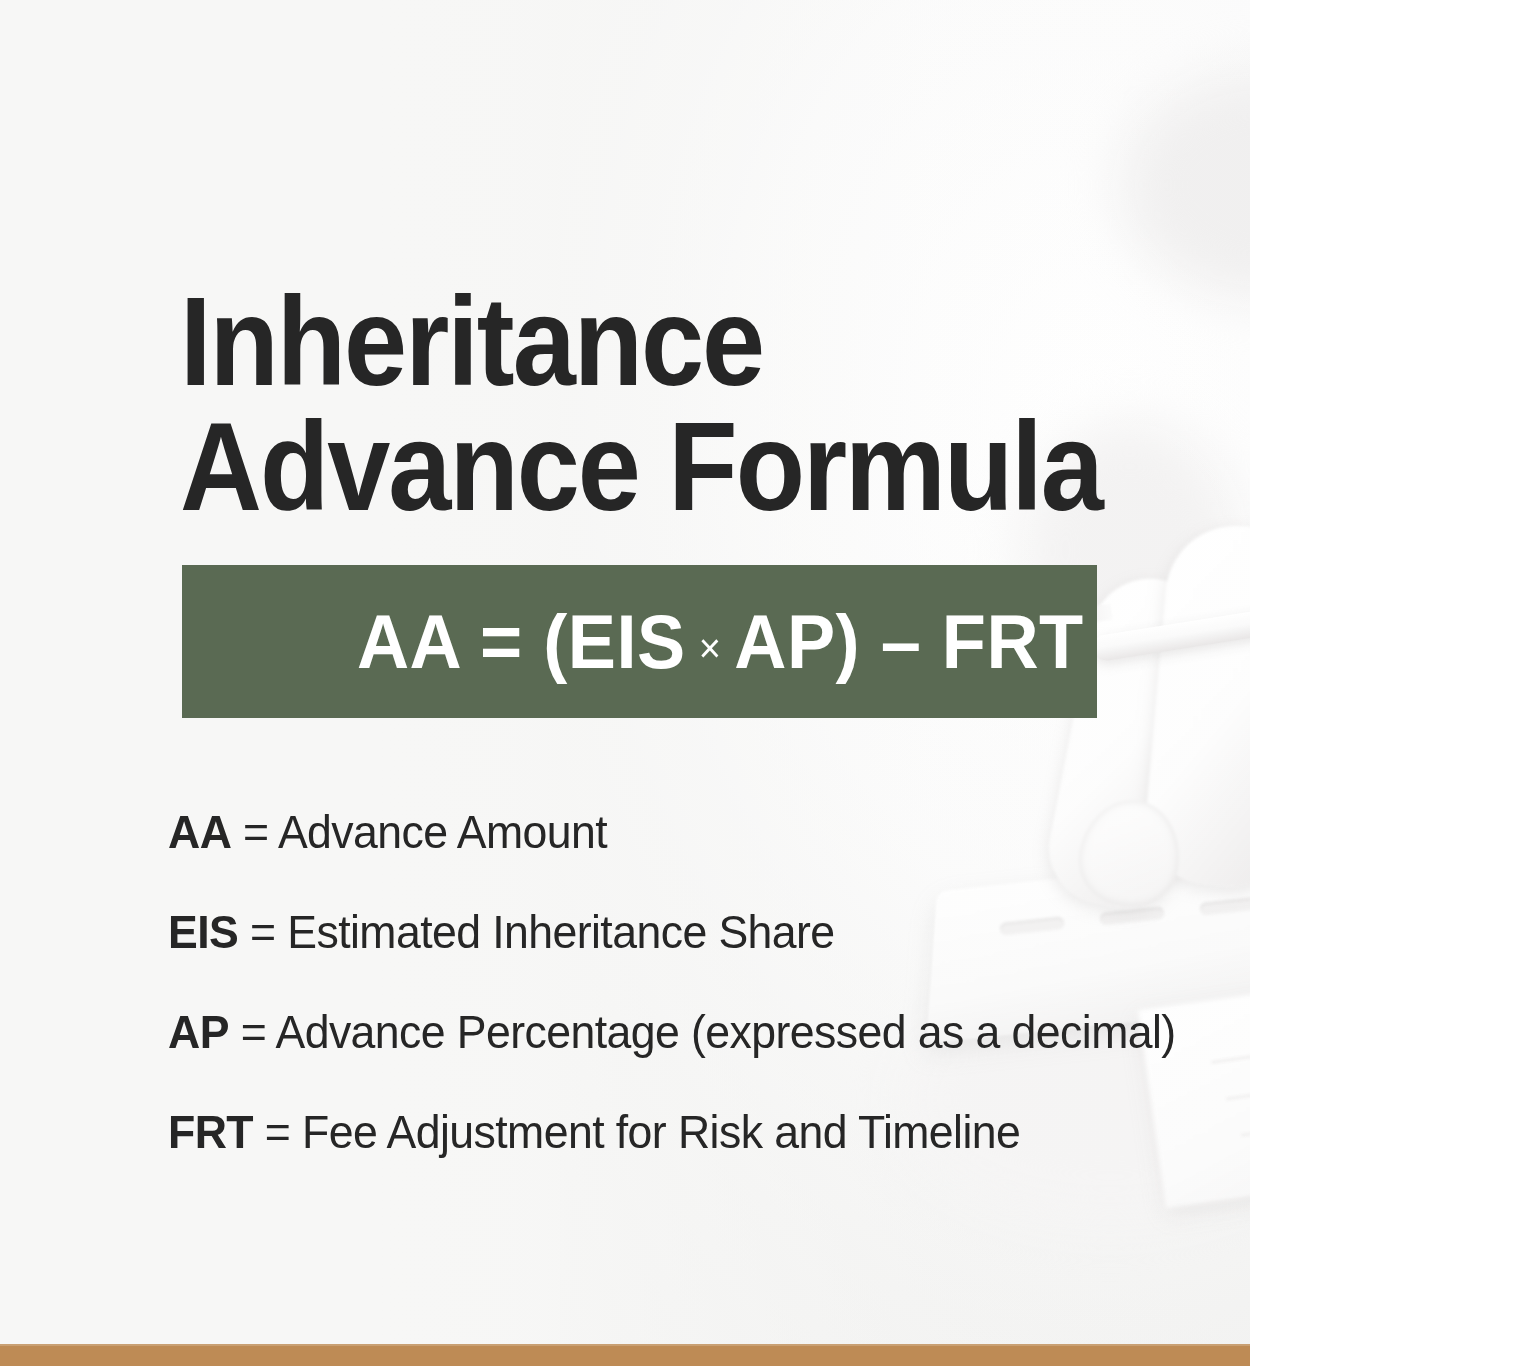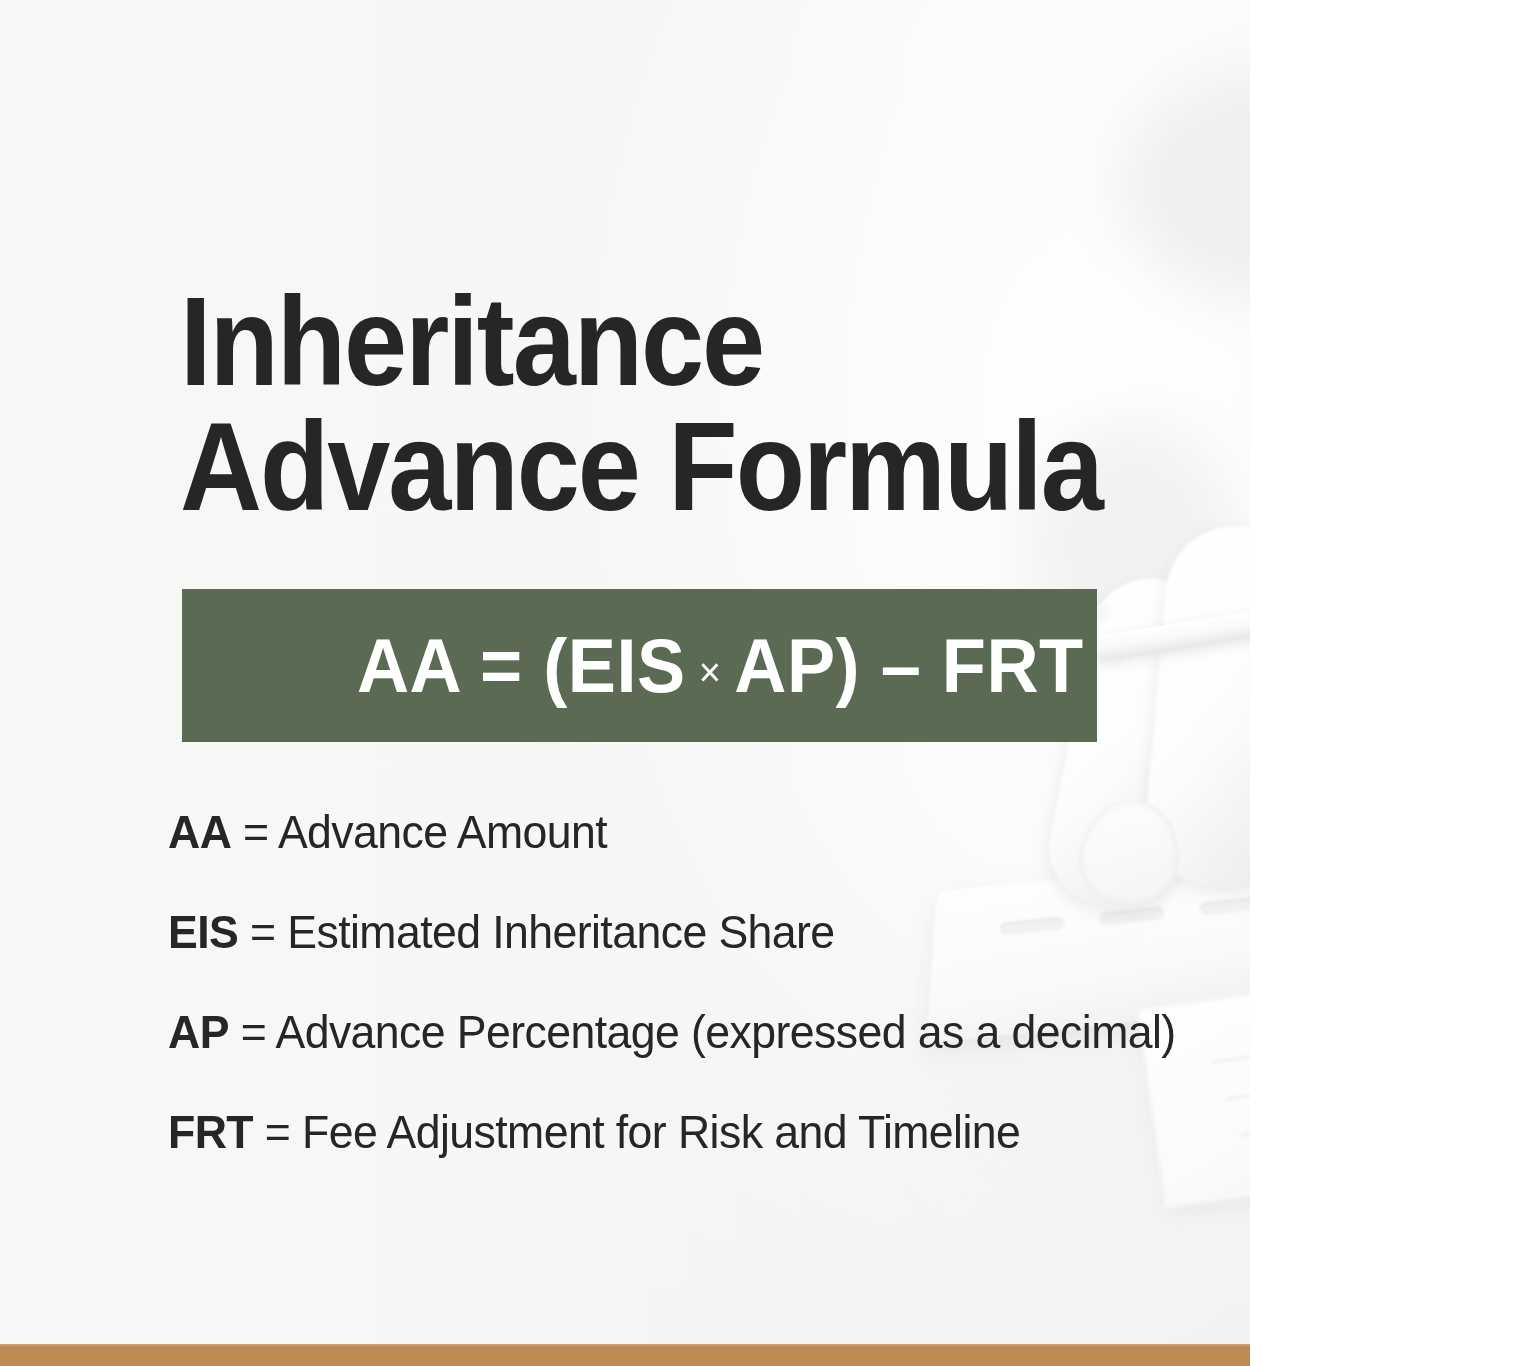--- a/index.html
+++ b/index.html
@@ -208,21 +208,20 @@
   .formula-box {
     position: absolute;
     left: 182px;
     top: 565px;
     width: 915px;
     height: 153px;
     background: #5a6a53;
     display: flex;
     align-items: center;
     justify-content: center;
-    margin-top: 24px;
   }
   .formula-text {
     color: #ffffff;
     font-family: "Liberation Sans Narrow", "Liberation Sans", sans-serif;
     font-weight: 700;
     font-size: 76px;
     letter-spacing: 0.5px;
     line-height: 1;
     transform: scaleX(0.95);
     white-space: pre;

